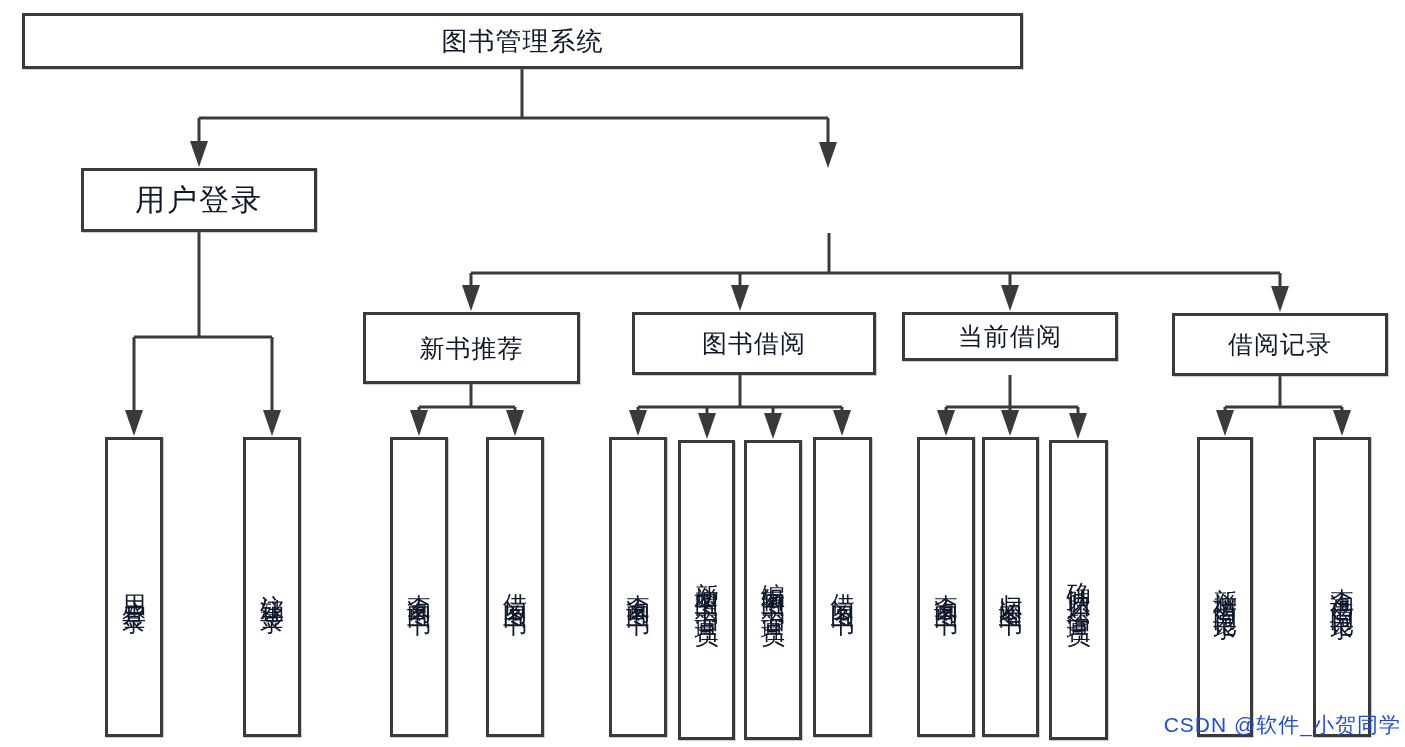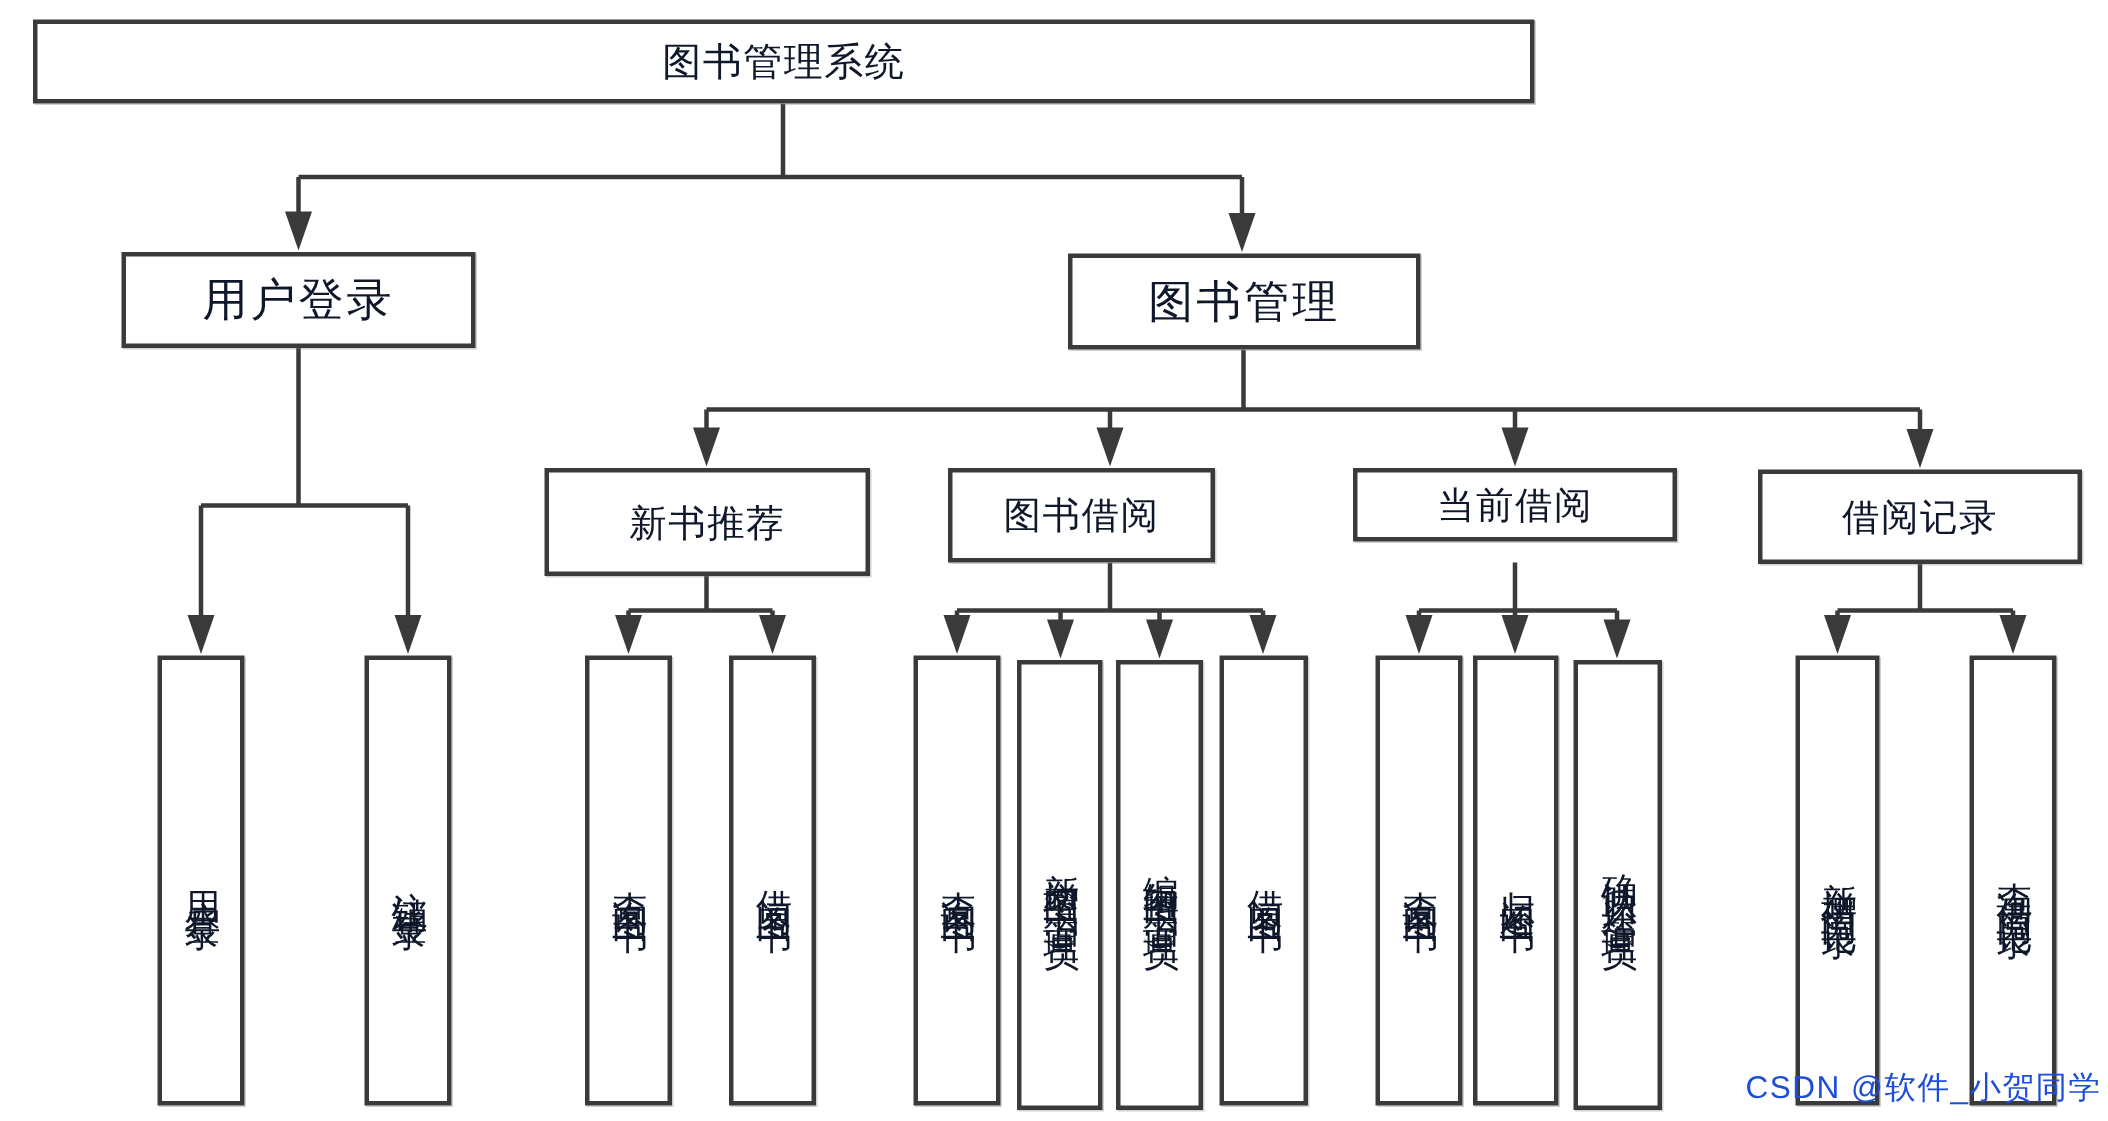--- a/index.html
+++ b/index.html
@@ -30,21 +30,21 @@
     font-size:24px;
     letter-spacing:6px;
     white-space:normal;
     line-height:1;
   }
   
   .root {left:22px;  top:13px;  width:1001px;height:56px;}
   .n-ul {left:81px;  top:168px; width:236px; height:64px;}
   .n-bm {left:712px; top:169px; width:235px; height:64px;}
   .n-rc {left:363px; top:312px; width:217px; height:72px;}
-  .n-bb {left:632px; top:312px; width:178px; height:63px;}
+  .n-bb {left:632px; top:312px; width:244px; height:63px;}
   .n-cb {left:902px; top:312px; width:216px; height:49px;}
   .n-br {left:1172px;top:313px; width:216px; height:63px;}
   .lf1 {left:105px; top:437px; width:58px; height:300px;}
   .lf2 {left:243px; top:437px; width:58px; height:300px;}
   .lf3 {left:390px; top:437px; width:58px; height:300px;}
   .lf4 {left:486px; top:437px; width:58px; height:300px;}
   .lf5 {left:609px; top:437px; width:58px; height:300px;}
   .lf6 {left:678px; top:440px; width:57px; height:300px;}
   .lf7 {left:744px; top:440px; width:58px; height:300px;}
   .lf8 {left:813px; top:437px; width:59px; height:300px;}
@@ -101,23 +101,20 @@
     </g>
   </svg>
 
   <div class="node root">
     <span class="lbl">图书管理系统</span>
   </div>
 
   <div class="node lvl2 n-ul">
     <span class="lbl">用户登录</span>
   </div>
-  <div class="node lvl2 n-bm">
-    <span class="lbl">图书管理</span>
-  </div>
 
   <div class="node lvl3 n-rc">
     <span class="lbl">新书推荐</span>
   </div>
   <div class="node lvl3 n-bb">
     <span class="lbl">图书借阅</span>
   </div>
   <div class="node lvl3 n-cb">
     <span class="lbl">当前借阅</span>
   </div>

